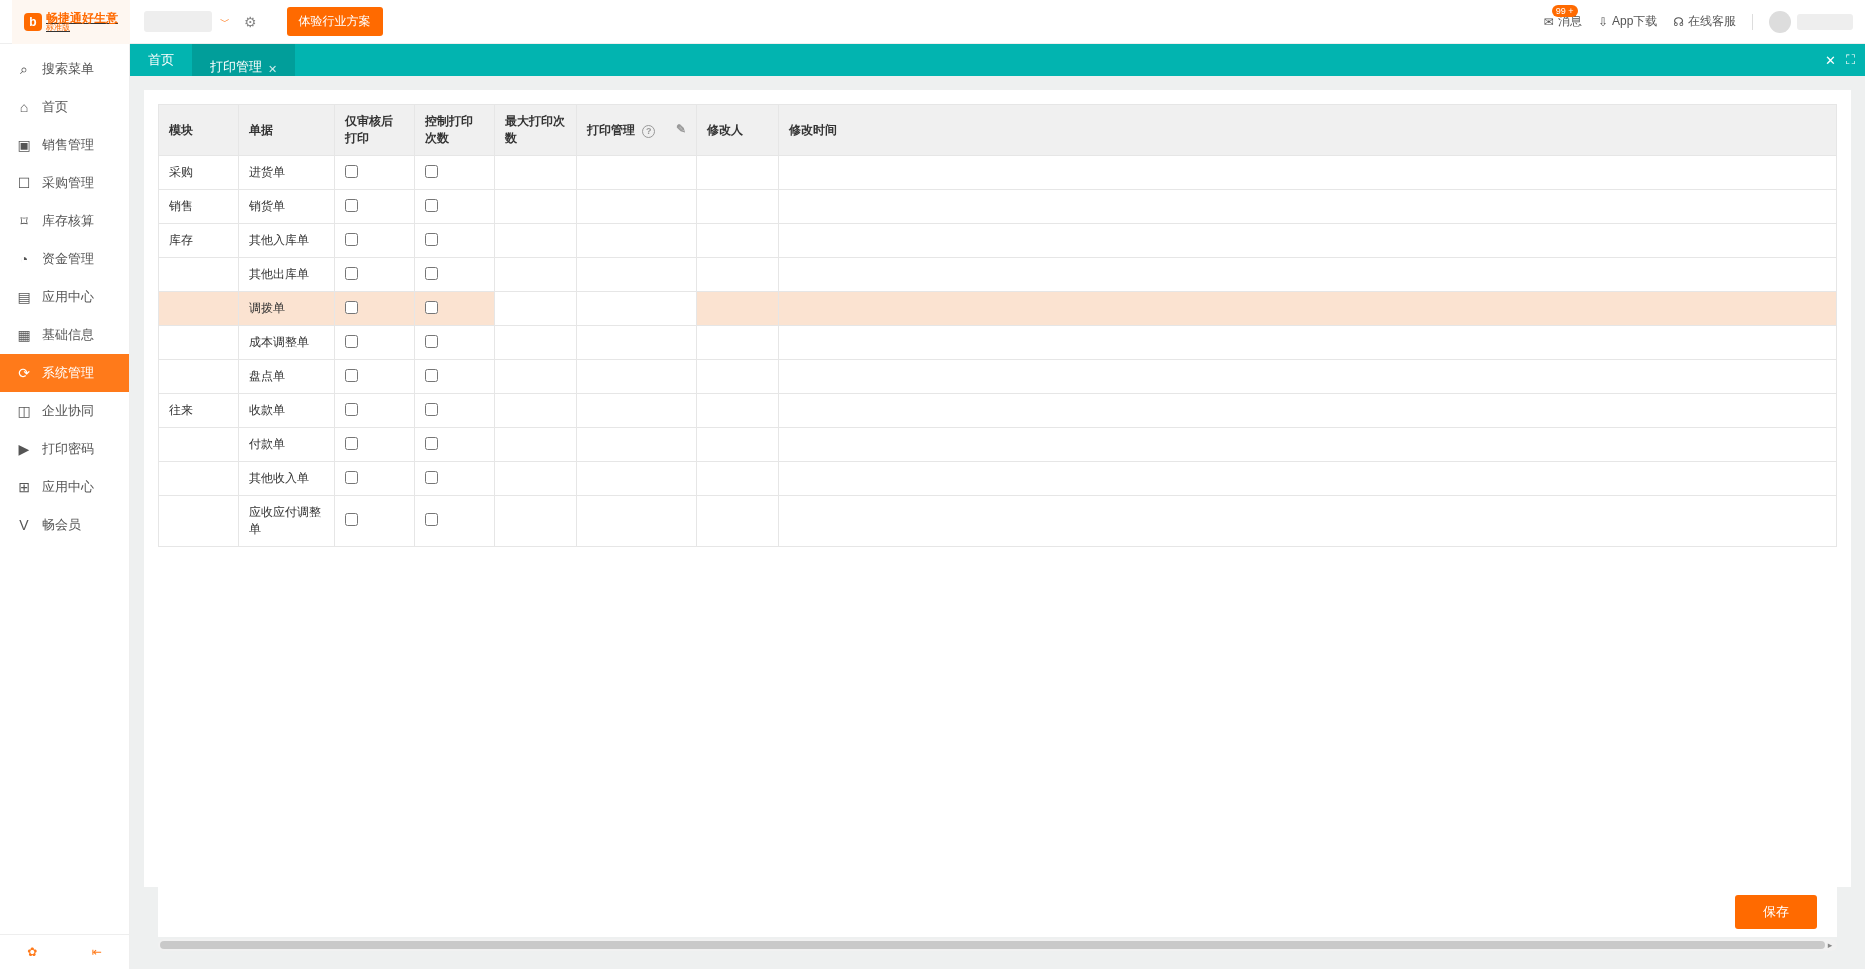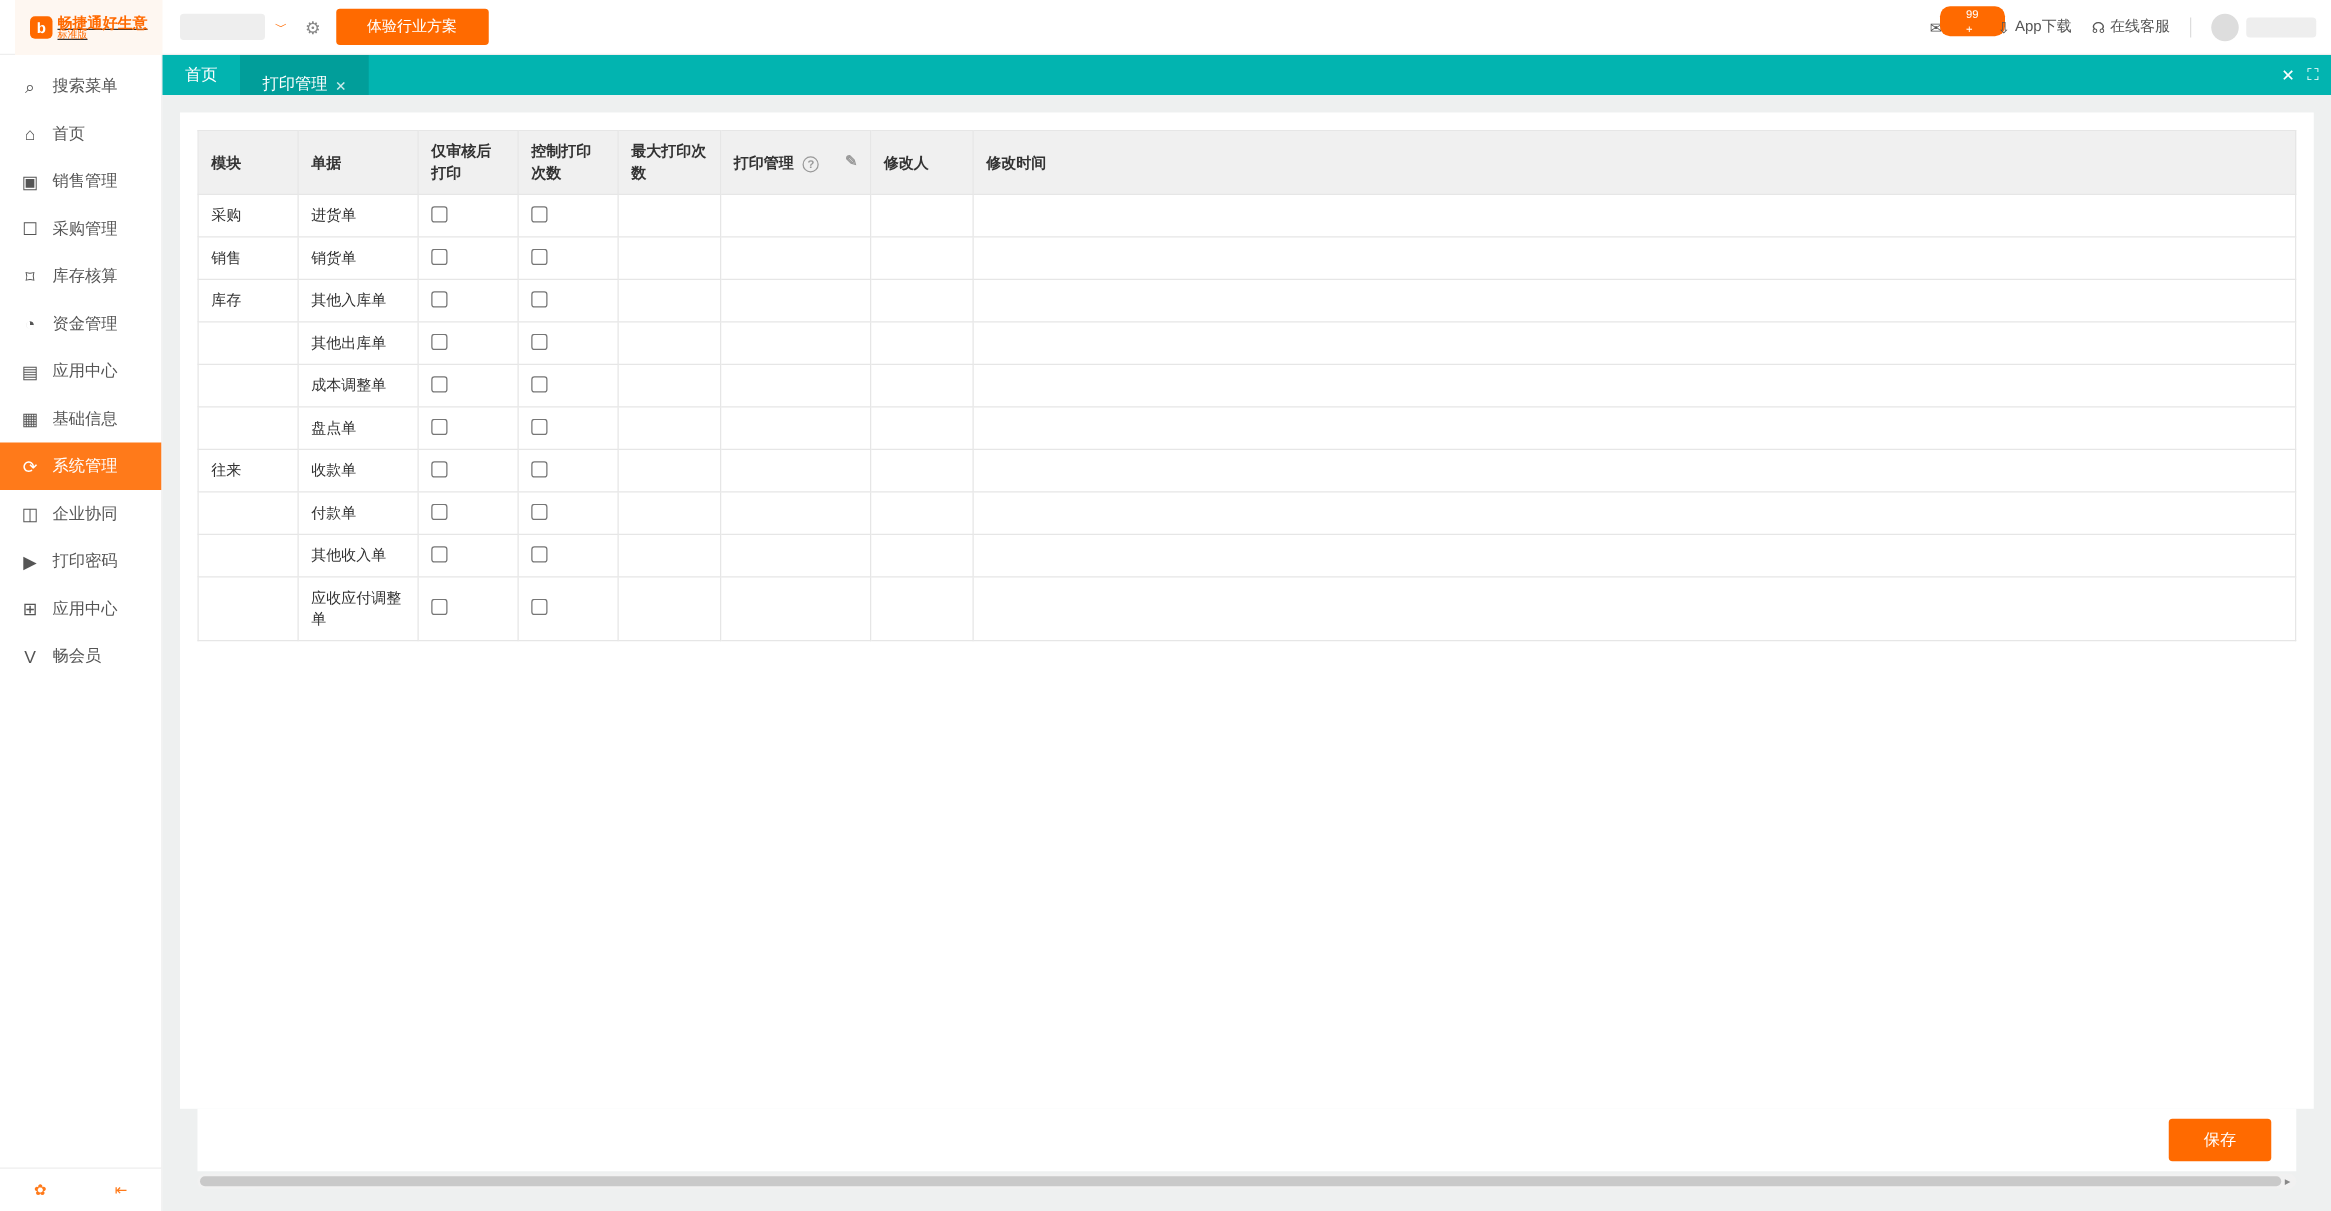--- a/index.html
+++ b/index.html
@@ -8,24 +8,24 @@
 .topbar{height:44px;background:#fff;display:flex;align-items:center;padding:0 12px;border-bottom:1px solid #eee;}
 .logo-wrap{width:118px;height:44px;background:#fef7f1;display:flex;align-items:center;justify-content:center;gap:4px;}
 .logo-icon{width:18px;height:18px;border-radius:4px;background:#ff6a00;display:flex;align-items:center;justify-content:center;color:#fff;font-weight:bold;font-size:12px;}
 .logo-text{display:flex;flex-direction:column;line-height:1;text-decoration:underline;}
 .logo-main{color:#ff6a00;font-size:12px;font-weight:bold;}
 .logo-sub{color:#ff6a00;font-size:8px;}
 .org-select{margin-left:14px;display:flex;align-items:center;gap:8px;color:#999;}
 .org-name{background:#eee;border-radius:3px;padding:2px 10px;color:#bbb;}
 .chev{color:#ff6a00;font-size:10px;}
 .gear{color:#888;font-size:14px;margin-left:6px;}
-.industry-btn{margin-left:12px;background:#ff6a00;color:#fff;border:none;border-radius:3px;padding:6px 25px;font-size:12px;cursor:pointer;}
+.industry-btn{margin-left:30px;background:#ff6a00;color:#fff;border:none;border-radius:3px;padding:6px 12px;font-size:12px;cursor:pointer;}
 .topbar-right{margin-left:auto;display:flex;align-items:center;gap:16px;color:#555;}
 .tb-item{display:flex;align-items:center;gap:4px;cursor:pointer;position:relative;}
-.badge{position:absolute;top:-8px;left:8px;background:#ff6a00;color:#fff;border-radius:8px;padding:0 21px;font-size:9px;line-height:12px;}
+.badge{position:absolute;top:-8px;left:8px;background:#ff6a00;color:#fff;border-radius:8px;padding:0 4px;font-size:9px;line-height:12px;}
 .divider-v{width:1px;height:16px;background:#ddd;}
 .avatar-wrap{display:flex;align-items:center;gap:6px;}
 .avatar{width:22px;height:22px;border-radius:50%;background:#ddd;}
 .uname{background:#eee;border-radius:3px;padding:1px 8px;color:#bbb;font-size:10px;}
 .body{flex:1;display:flex;min-height:0;}
 .sidebar{width:130px;background:#fff;display:flex;flex-direction:column;border-right:1px solid #eee;}
 .menu{list-style:none;padding-top:6px;}
 .menu li{display:flex;align-items:center;gap:10px;padding:10px 16px;color:#555;cursor:pointer;font-size:13px;}
 .menu li.active{background:#ff7a1a;color:#fff;}
 .menu .mi{width:16px;height:16px;display:flex;align-items:center;justify-content:center;color:inherit;font-size:14px;}
@@ -242,20 +242,30 @@
                 <tr>
                   <td></td>
                   <td>其他出库单</td>
                   <td><input type="checkbox" style=""></td>
                   <td><input type="checkbox" style=""></td>
                   <td></td>
                   <td></td>
                   <td></td>
                   <td></td>
                 </tr>
+                <tr class="hl">
+                  <td></td>
+                  <td>调拨单</td>
+                  <td><input type="checkbox" style=""></td>
+                  <td><input type="checkbox" style=""></td>
+                  <td class="editable"></td>
+                  <td class="editable"></td>
+                  <td></td>
+                  <td></td>
+                </tr>
                 <tr>
                   <td></td>
                   <td>成本调整单</td>
                   <td><input type="checkbox" style=""></td>
                   <td><input type="checkbox" style=""></td>
                   <td></td>
                   <td></td>
                   <td></td>
                   <td></td>
                 </tr>

